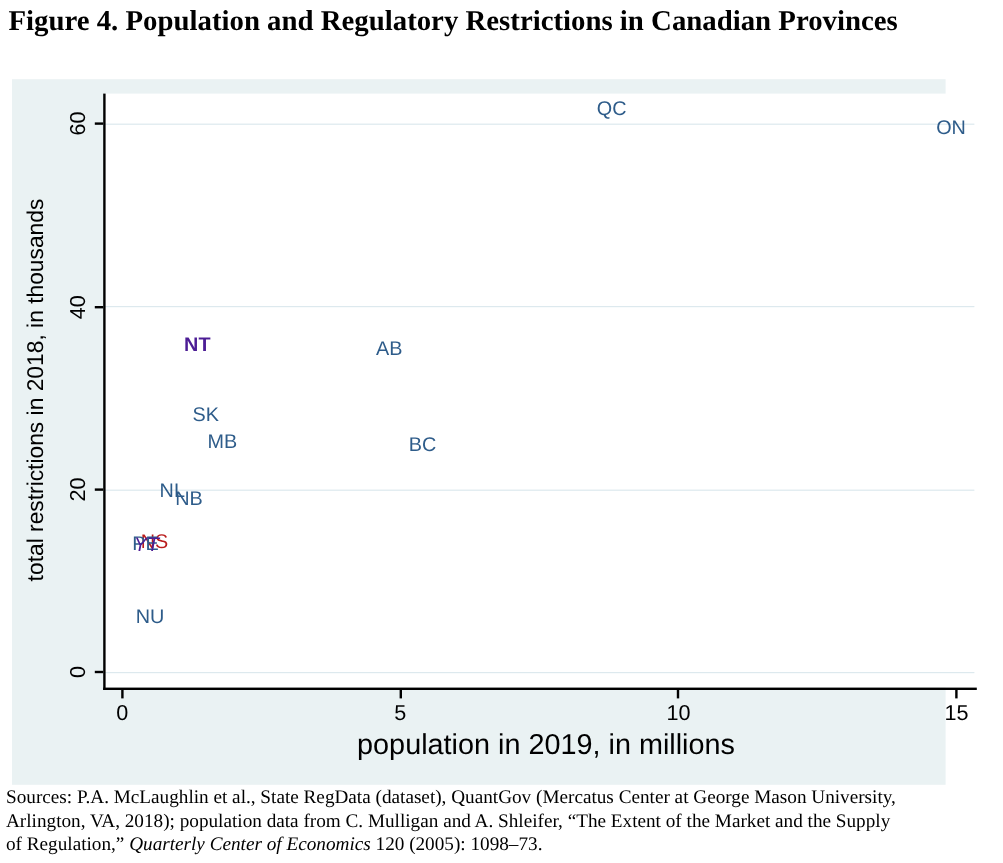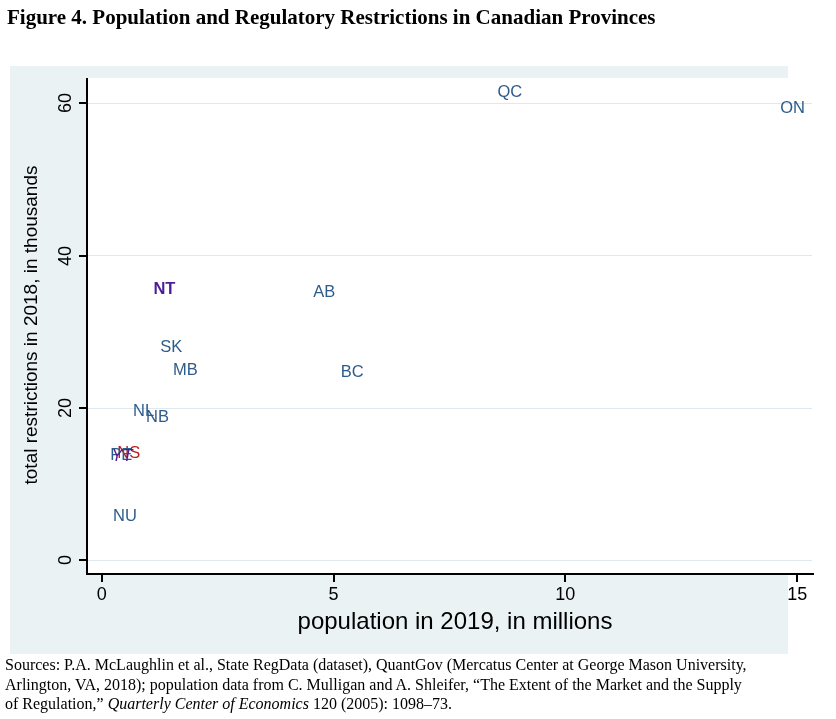--- a/index.html
+++ b/index.html
@@ -4,21 +4,21 @@
 <style>
   html,body{margin:0;padding:0;}
   body{
     width:836px;height:719px;position:relative;background:#ffffff;
     font-family:"Liberation Sans", sans-serif;
     overflow:hidden;
   }
   .figure-title{
     position:absolute;left:7px;top:5px;width:820px;
     font-family:"Liberation Serif", serif;
-    font-size:21px;font-weight:bold;color:#000;
+    font-size:24px;font-weight:bold;color:#000;
     white-space:nowrap;
   }
   .figure-box{
     position:absolute;left:10px;top:66px;width:778px;height:588px;
     background:#eaf2f3;
   }
   .plot-canvas{
     position:absolute;left:77px;top:12px;width:725px;height:495px;
     background:#ffffff;
   }

